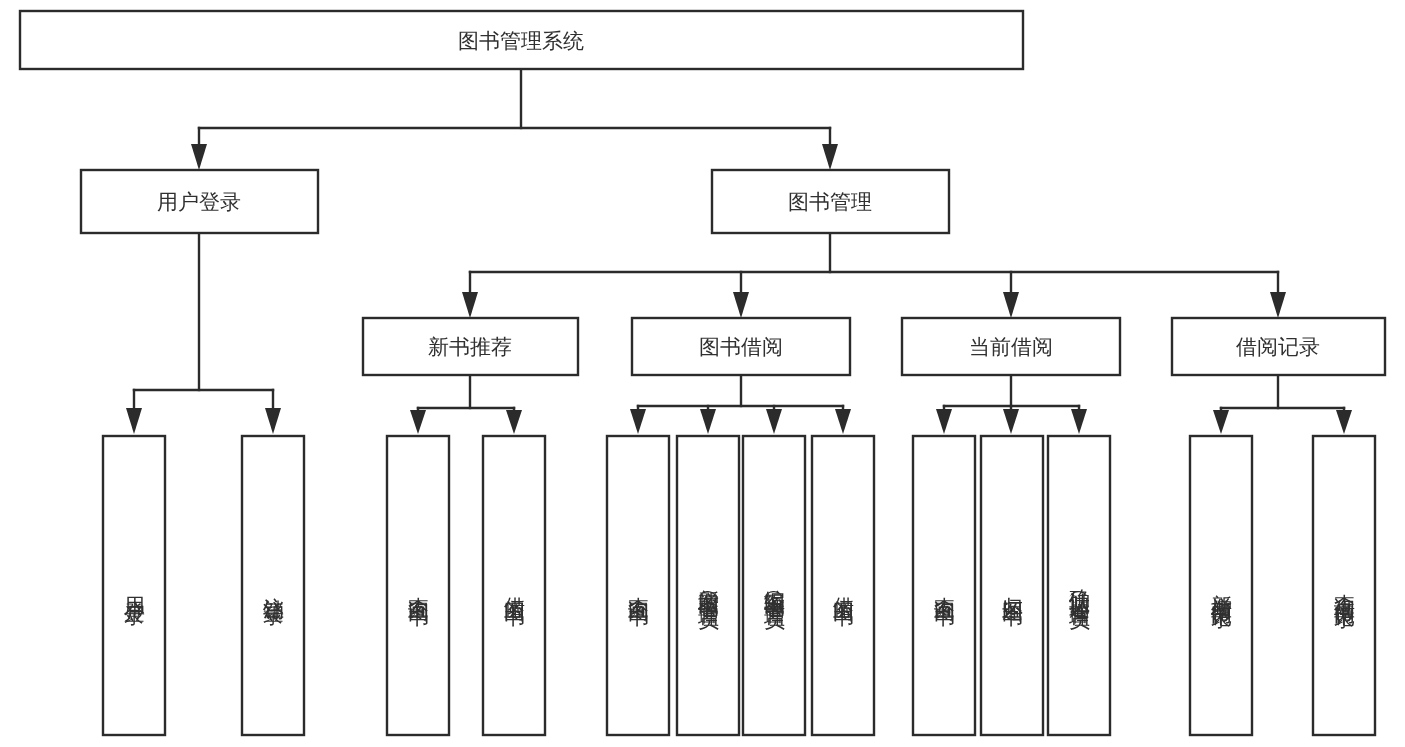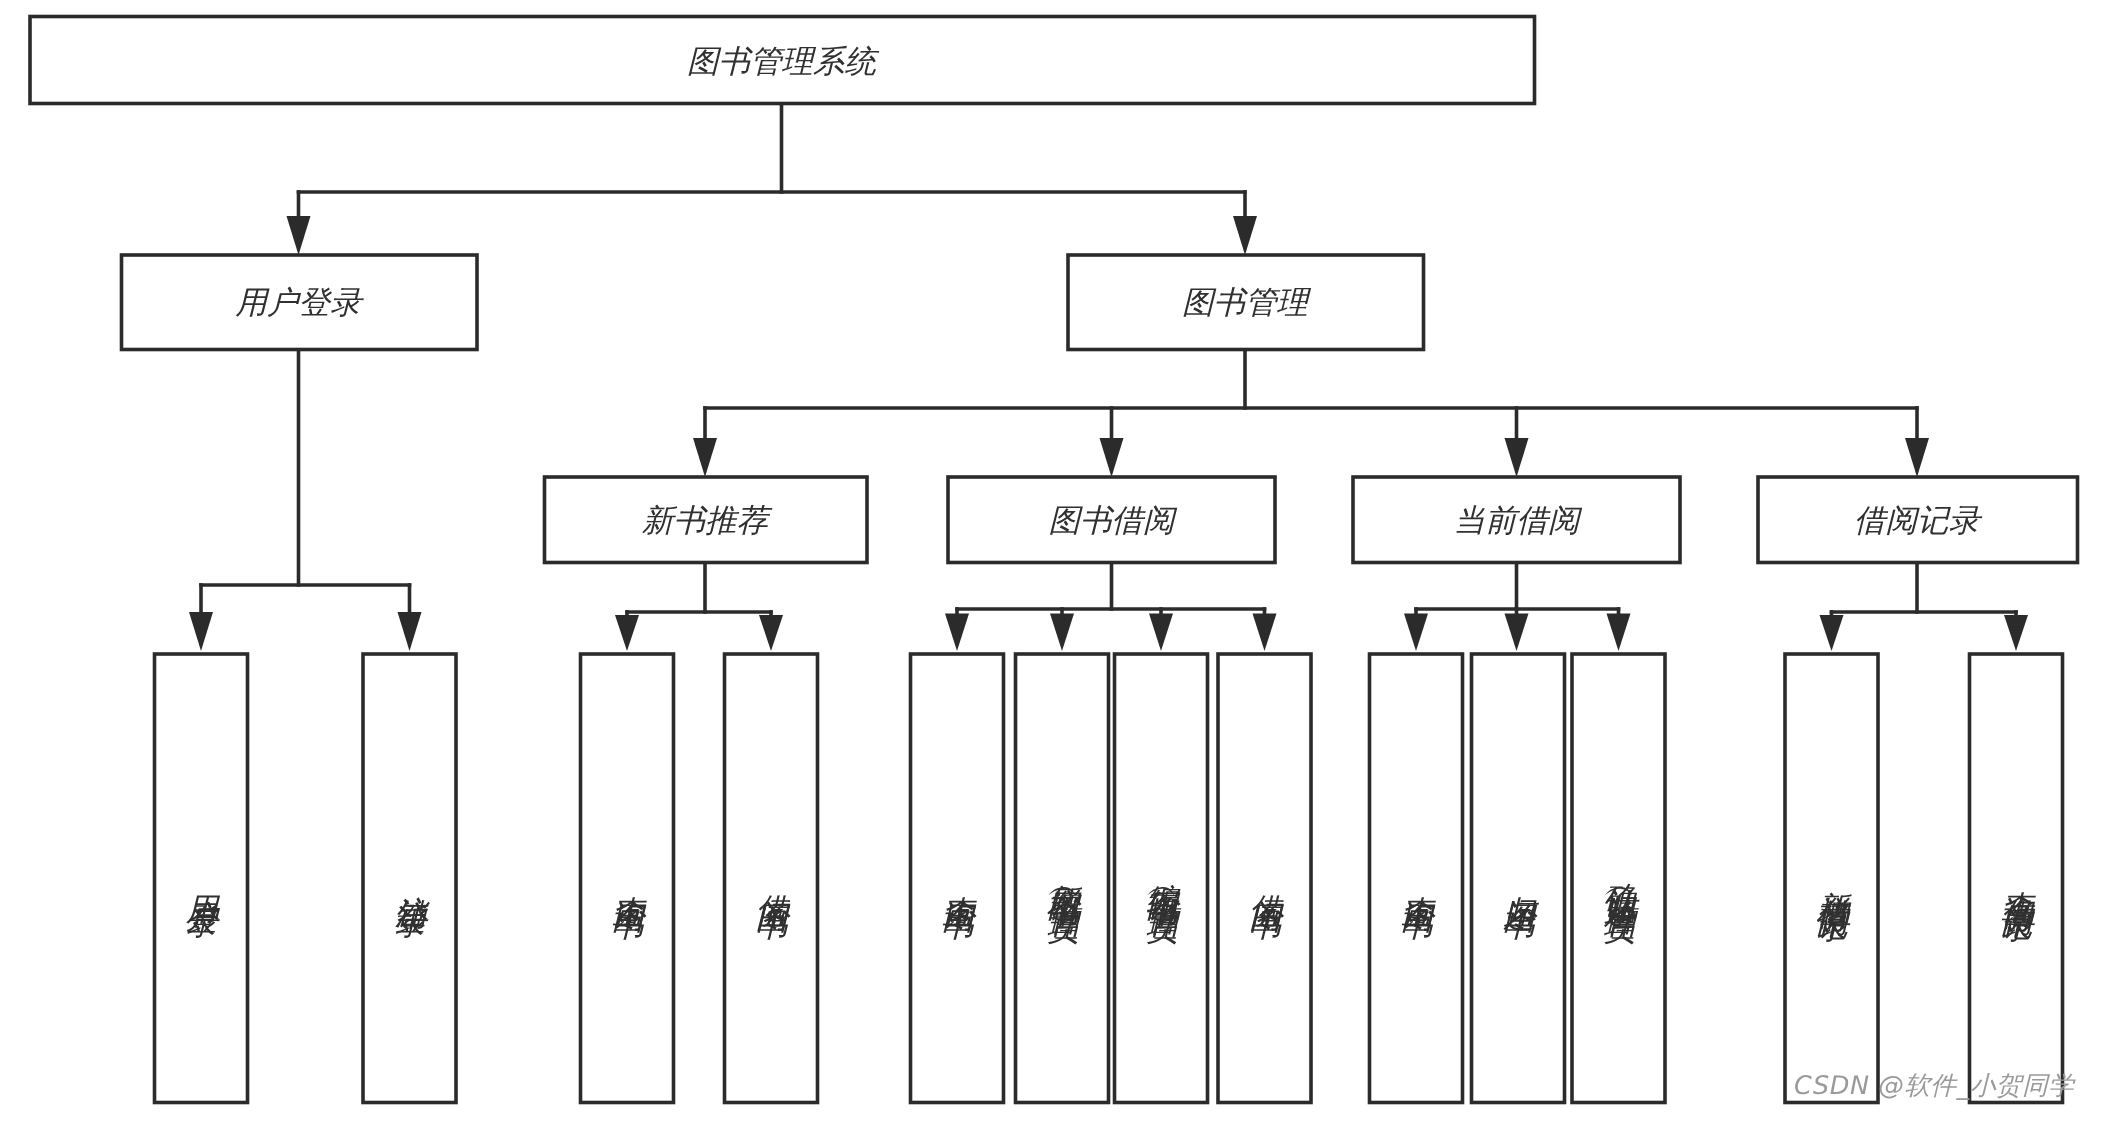--- a/index.html
+++ b/index.html
@@ -11,21 +11,20 @@
     width: 1405px;
     height: 747px;
     font-family: "DejaVu Sans", "Liberation Sans", sans-serif;
     overflow: hidden;
   }
   #diagram-root {
     position: relative;
     width: 1142px;
     height: 747px;
     background: #ffffff;
-    font-style: italic;
   }
   svg.diagram {
     position: absolute;
     top: 0;
     left: 0;
     width: 1405px;
     height: 747px;
   }
   .node-box {
     fill: #ffffff;
@@ -210,15 +209,14 @@
   <div class="node-label-v" style="left:607px; top:436px; width:62px; height:299px;">查询图书</div>
   <div class="node-label-v" style="left:677px; top:436px; width:62px; height:299px;">新增图书（管理员）</div>
   <div class="node-label-v" style="left:743px; top:436px; width:62px; height:299px;">编辑图书（管理员）</div>
   <div class="node-label-v" style="left:812px; top:436px; width:62px; height:299px;">借阅图书</div>
   <div class="node-label-v" style="left:913px; top:436px; width:62px; height:299px;">查询图书</div>
   <div class="node-label-v" style="left:981px; top:436px; width:62px; height:299px;">归还图书</div>
   <div class="node-label-v" style="left:1048px; top:436px; width:62px; height:299px;">确认归还（管理员）</div>
   <div class="node-label-v" style="left:1190px; top:436px; width:62px; height:299px;">新增借阅记录</div>
   <div class="node-label-v" style="left:1313px; top:436px; width:62px; height:299px;">查询借阅记录</div>
 
-  <div class="watermark">CSDN @软件_小贺同学</div>
 
 </div>
 
 </body></html>

